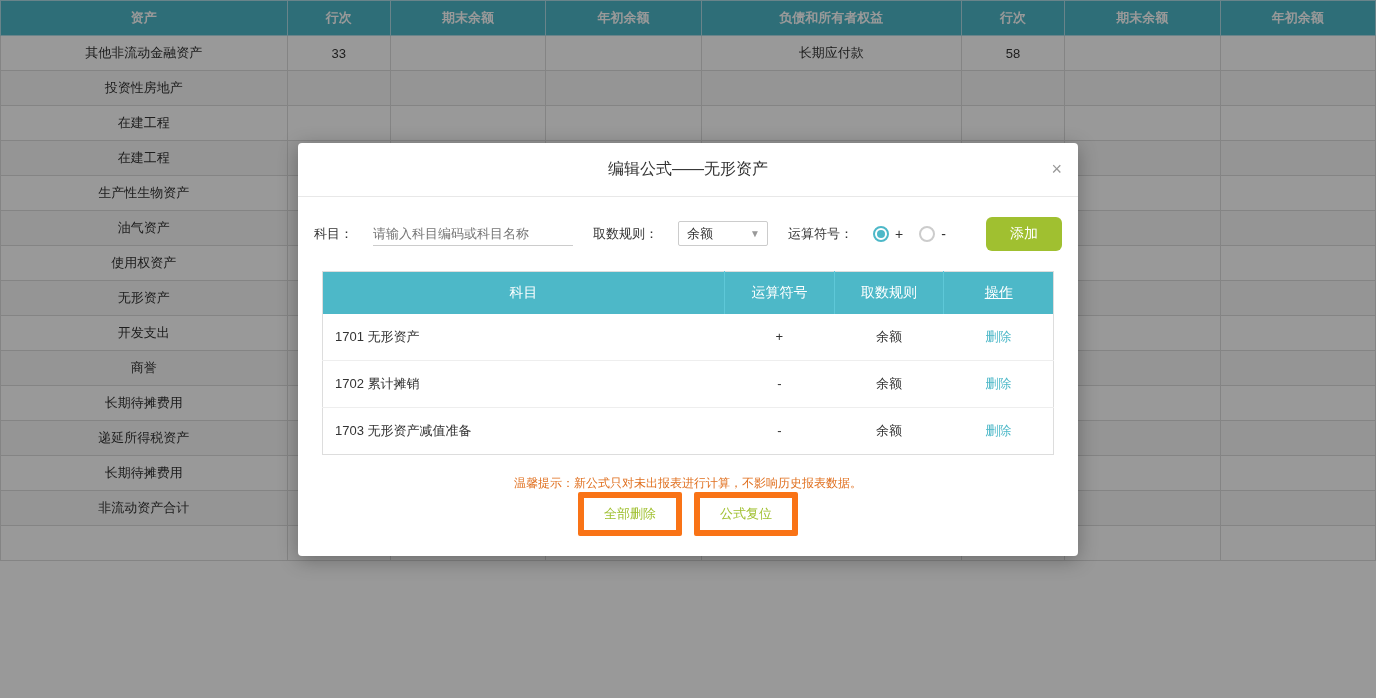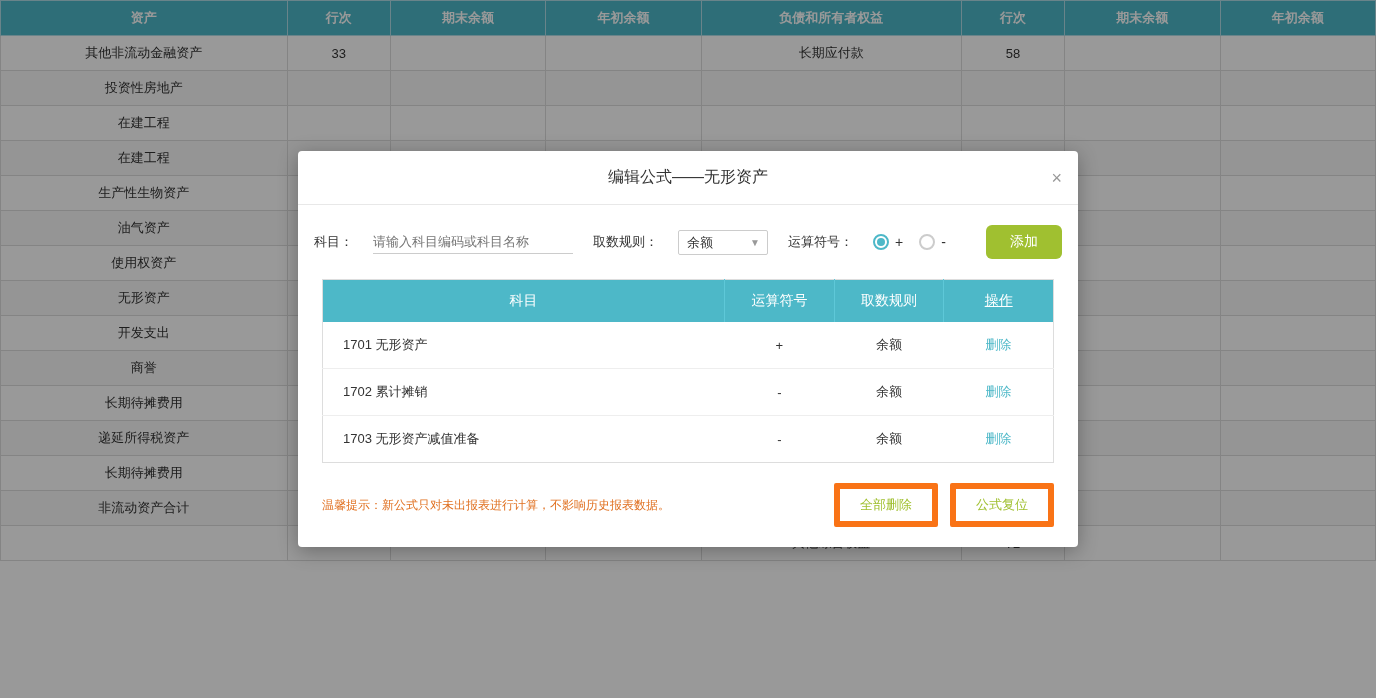--- a/index.html
+++ b/index.html
@@ -218,21 +218,21 @@
       font-size: 14px;
       border-right: 1px solid #5ec8d8;
     }
 
     .modal-table thead tr th:last-child {
       border-right: none;
       text-decoration: underline;
     }
 
     .modal-table tbody tr td {
-      padding: 14px 20px;
+      padding: 14px 12px;
       text-align: center;
       border-bottom: 1px solid #eee;
       color: #333;
       font-size: 13px;
     }
 
     .modal-table tbody tr:last-child td {
       border-bottom: none;
     }
 
@@ -245,20 +245,21 @@
       cursor: pointer;
       text-decoration: none;
     }
 
     
     .modal-footer {
       display: flex;
       align-items: center;
       justify-content: space-between;
       padding: 20px 24px 0;
+      flex-direction: column;
     }
 
     .footer-tip {
       color: #e07020;
       font-size: 12px;
     }
 
     .footer-buttons {
       display: flex;
       gap: 12px;

